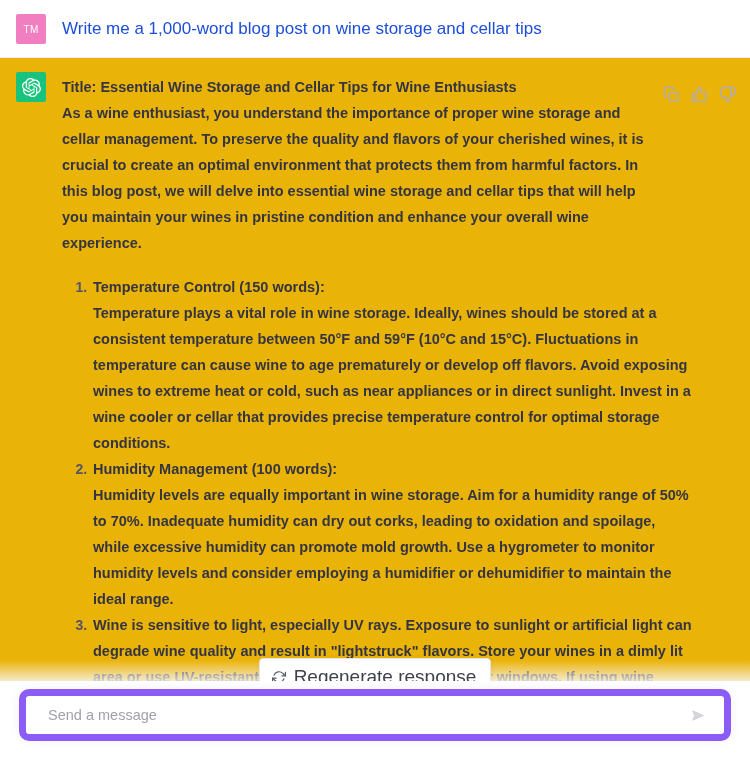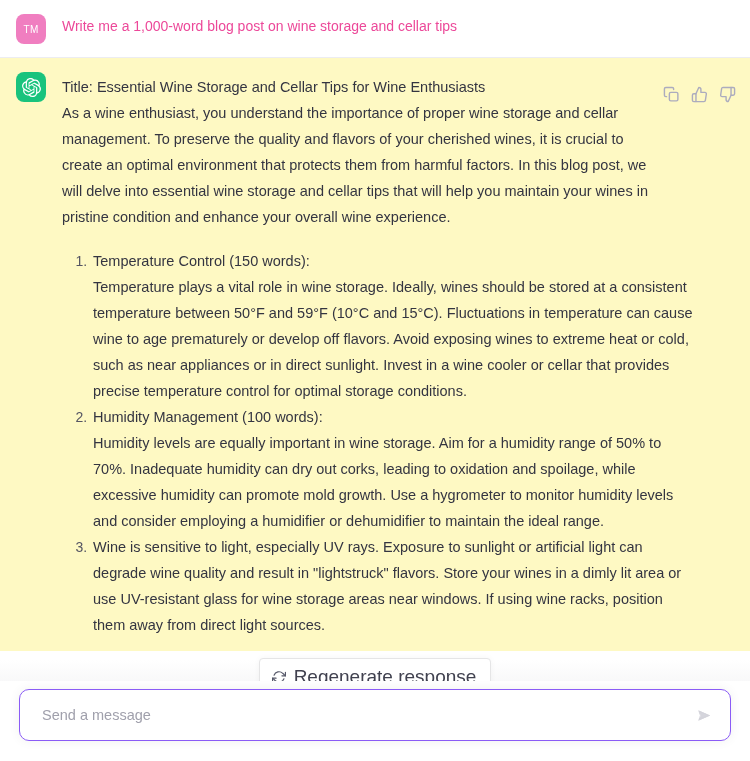--- a/index.html
+++ b/index.html
@@ -18,55 +18,55 @@
   }
 
   
   .msg-row {
     display: flex;
     width: 100%;
     padding: 13px 0 13px 0;
     border-bottom: 1px solid #ececf1;
   }
   .msg-row.user { background: #ffffff; }
-  .msg-row.assistant { background: #fef9c3; border-bottom: none; }
+  .msg-row.assistant { background: #eab308; border-bottom: none; font-weight: bold; }
 
   .avatar-col {
     flex: 0 0 auto;
     width: 62px;
     display: flex;
     justify-content: center;
     padding-top: 1px;
   }
   .avatar {
     width: 30px;
     height: 30px;
-    border-radius: 8px;
+    border-radius: 2px;
     display: flex;
     align-items: center;
     justify-content: center;
     font-size: 10px;
     letter-spacing: 0.4px;
     color: #ffffff;
     font-family: "Liberation Sans", sans-serif;
   }
   .avatar.user-av { background: #f07ec0; }
   .avatar.gpt-av { background: #19c37d; }
   .avatar.gpt-av svg { width: 19px; height: 19px; display: block; }
 
   .content-col {
     flex: 1 1 auto;
     padding-right: 14px;
     min-width: 0;
   }
 
   .user-text {
-    font-size: 14px;
+    font-size: 17px;
     line-height: 1.5;
-    color: #ec4899;
+    color: #1d4ed8;
     padding-top: 3px;
   }
 
   
   .assistant-body {
     position: relative;
     font-size: 14.5px;
     line-height: 26px;
     color: #343541;
     padding-top: 3px;
@@ -151,21 +151,21 @@
     align-items: flex-start;
     justify-content: center;
     padding-top: 8px;
     z-index: 10;
   }
   .composer {
     position: relative;
     width: 712px;
     height: 52px;
     background: #ffffff;
-    border: 1px solid #8b5cf6;
+    border: 7px solid #8b5cf6;
     border-radius: 10px;
     box-shadow: 0 0 12px rgba(0,0,0,0.06);
     display: flex;
     align-items: center;
   }
   .composer input {
     flex: 1 1 auto;
     border: none;
     outline: none;
     background: transparent;

